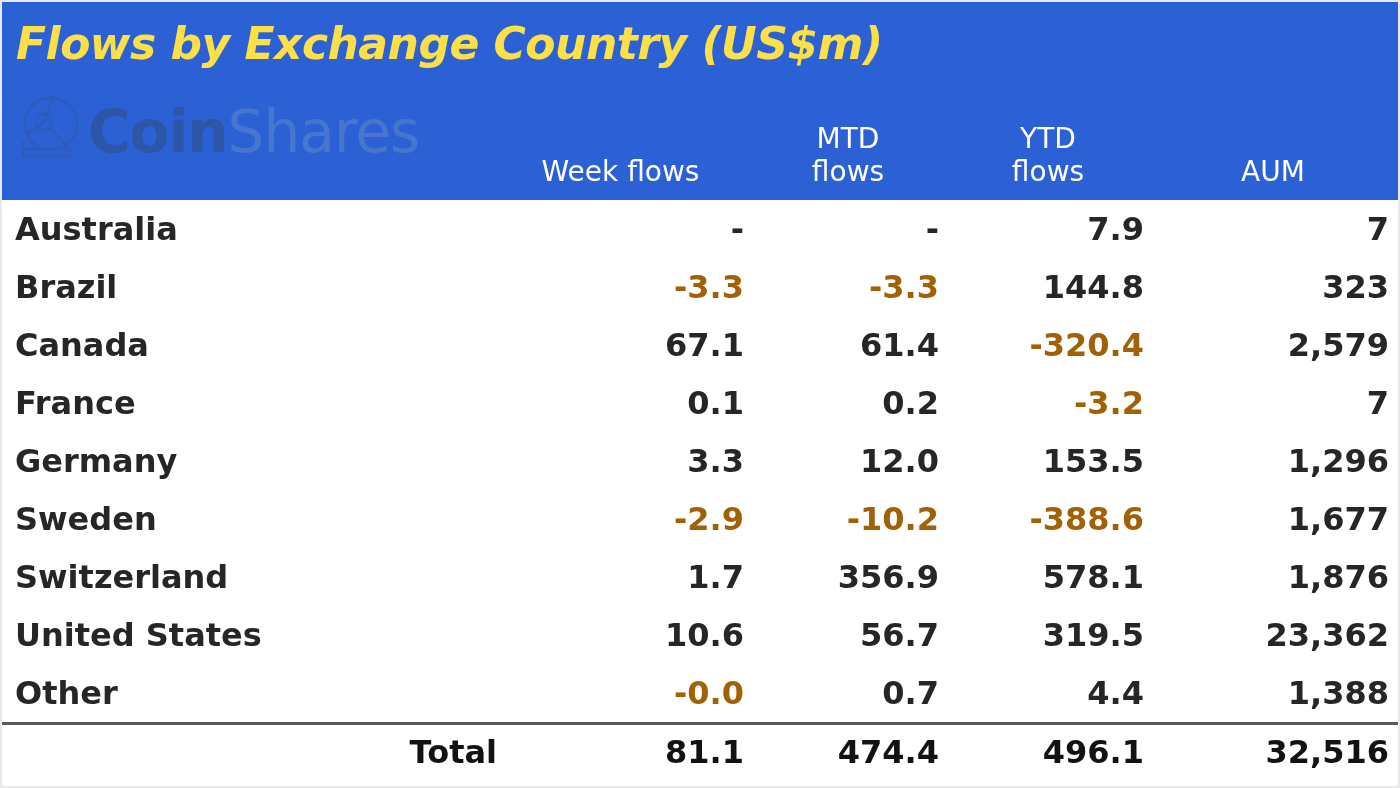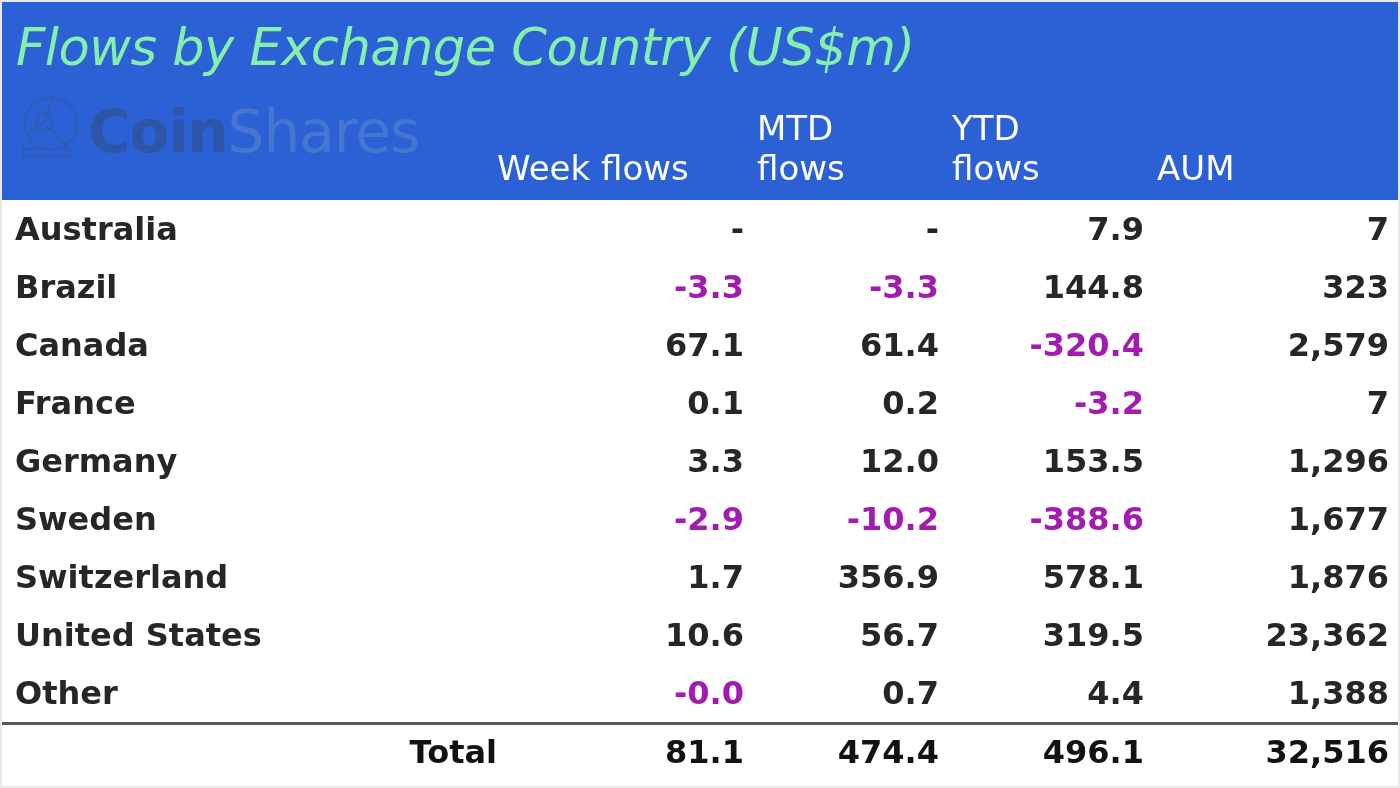--- a/index.html
+++ b/index.html
@@ -26,24 +26,24 @@
     position: relative;
     height: 198px;
     background: #2c61d6;
     overflow: hidden;
   }
 
   .title {
     position: absolute;
     left: 14px;
     top: 16px;
-    font-size: 51px;
-    font-weight: normal;
+    font-size: 44px;
+    font-weight: bold;
     font-style: italic;
-    color: #86efac;
+    color: #fde047;
     letter-spacing: -0.5px;
     white-space: nowrap;
     z-index: 3;
   }
 
   
   .watermark {
     position: absolute;
     left: 12px;
     top: 92px;
@@ -71,23 +71,23 @@
     height: 198px;
     display: grid;
     grid-template-columns: 495px 260px 195px 205px 245px;
     align-items: flex-end;
     z-index: 2;
     pointer-events: none;
   }
   .head-row > * { pointer-events: auto; }
   .th {
     color: #ffffff;
-    font-size: 34px;
+    font-size: 28px;
     line-height: 1.16;
-    text-align: left;
+    text-align: center;
     padding: 0 13px 12px 0;
     white-space: pre-line;
     font-weight: normal;
   }
   .th-spacer { padding: 0; }
 
   
   .tbody { position: relative; }
 
   .row {
@@ -108,21 +108,21 @@
     padding-right: 13px;
     white-space: nowrap;
     overflow: hidden;
     font-weight: bold;
   }
   .cell.country {
     text-align: left;
     padding-left: 13px;
     padding-right: 0;
   }
-  .cell.neg { color: #a21caf; }
+  .cell.neg { color: #a16207; }
   .row.total .cell { font-weight: bold; color: #121212; text-align: right; }
 </style>
 </head>
 <body>
 
 <div class="table-card">
 
   <div class="thead">
 
     <div class="title">Flows by Exchange Country (US$m)</div>

